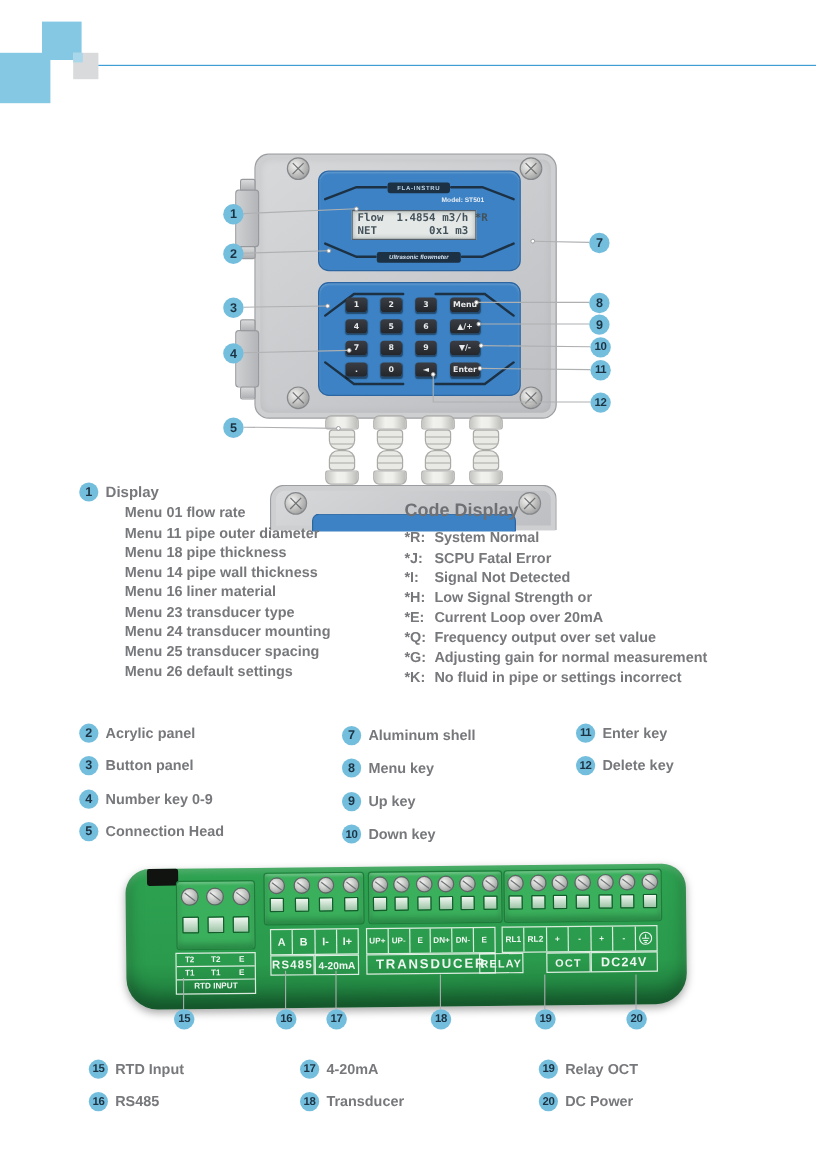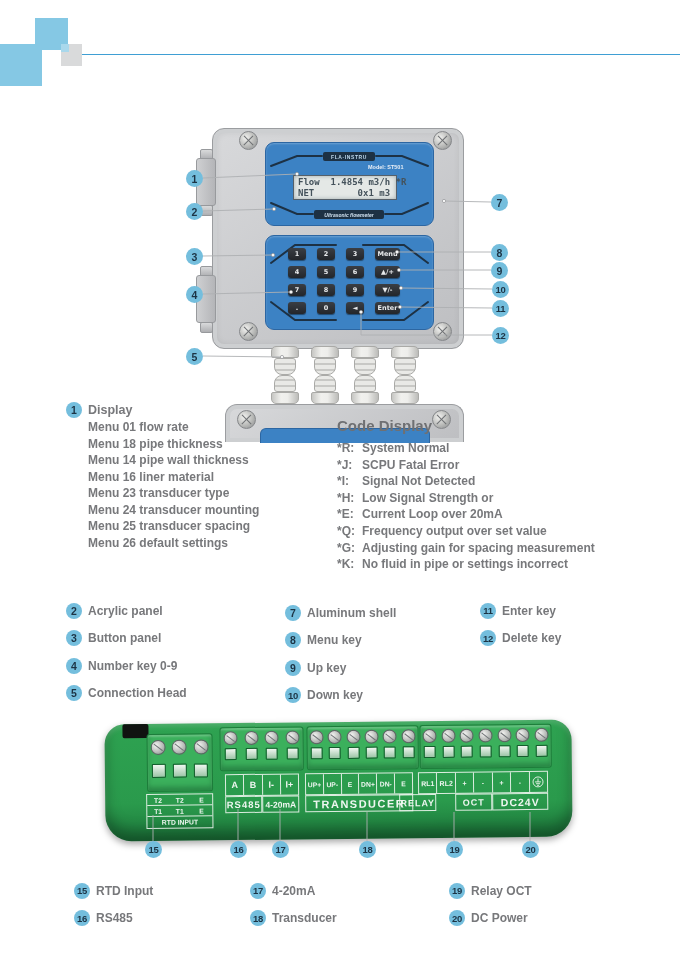--- a/index.html
+++ b/index.html
@@ -18,21 +18,21 @@
   
   .co{position:absolute;width:17px;height:17px;border-radius:50%;background:#74bedd;
       color:#1c3344;font-weight:700;font-size:10.5px;display:flex;align-items:center;
       justify-content:center;z-index:6;}
   .co.two{font-size:9.5px;letter-spacing:-.3px;}
   .co.inline{position:static;flex:none;width:16px;height:16px;}
 
   
   .gtext{color:#77787b;font-size:12px;font-weight:600;}
   #display-head{left:66px;top:402px;display:flex;align-items:center;gap:6px;}
-  #menu-list{left:88px;top:419px;}
+  #menu-list{left:104px;top:419px;}
   #menu-list div{line-height:16.5px;}
   #code-title{left:337px;top:417px;font-size:15px;color:#6f7073;}
   #code-list{left:337px;top:440px;}
   .crow{display:flex;line-height:16.6px;}
   .ccode{width:25px;flex:none;}
 
   .pcol{position:absolute;}
   .prow{display:flex;align-items:center;gap:6px;height:17px;margin-bottom:10.5px;}
 
   
@@ -280,20 +280,21 @@
   <div class="co two" style="left:492px;top:281px;">10</div>
   <div class="co two" style="left:492px;top:300px;">11</div>
   <div class="co two" style="left:492px;top:327px;">12</div>
 
   <div class="abs" id="display-head">
     <span class="co inline">1</span>
     <span class="gtext" style="font-size:12.5px;">Display</span>
   </div>
   <div class="abs gtext" id="menu-list">
     <div>Menu 01 flow rate</div>
+    <div>Menu 11 pipe outer diameter</div>
     <div>Menu 18 pipe thickness</div>
     <div>Menu 14 pipe wall thickness</div>
     <div>Menu 16 liner material</div>
     <div>Menu 23 transducer type</div>
     <div>Menu 24 transducer mounting</div>
     <div>Menu 25 transducer spacing</div>
     <div>Menu 26 default settings</div>
   </div>
 
   <div class="abs gtext" id="code-title">Code Display</div>
@@ -317,21 +318,21 @@
     <div class="crow">
         <span class="ccode">*E:</span>
         <span>Current Loop over 20mA</span>
       </div>
     <div class="crow">
         <span class="ccode">*Q:</span>
         <span>Frequency output over set value</span>
       </div>
     <div class="crow">
         <span class="ccode">*G:</span>
-        <span>Adjusting gain for spacing measurement</span>
+        <span>Adjusting gain for normal measurement</span>
       </div>
     <div class="crow">
         <span class="ccode">*K:</span>
         <span>No fluid in pipe or settings incorrect</span>
       </div>
   </div>
 
   <div class="pcol" style="left:66px;top:602px;">
     <div class="prow">
         <span class="co inline">2</span>

